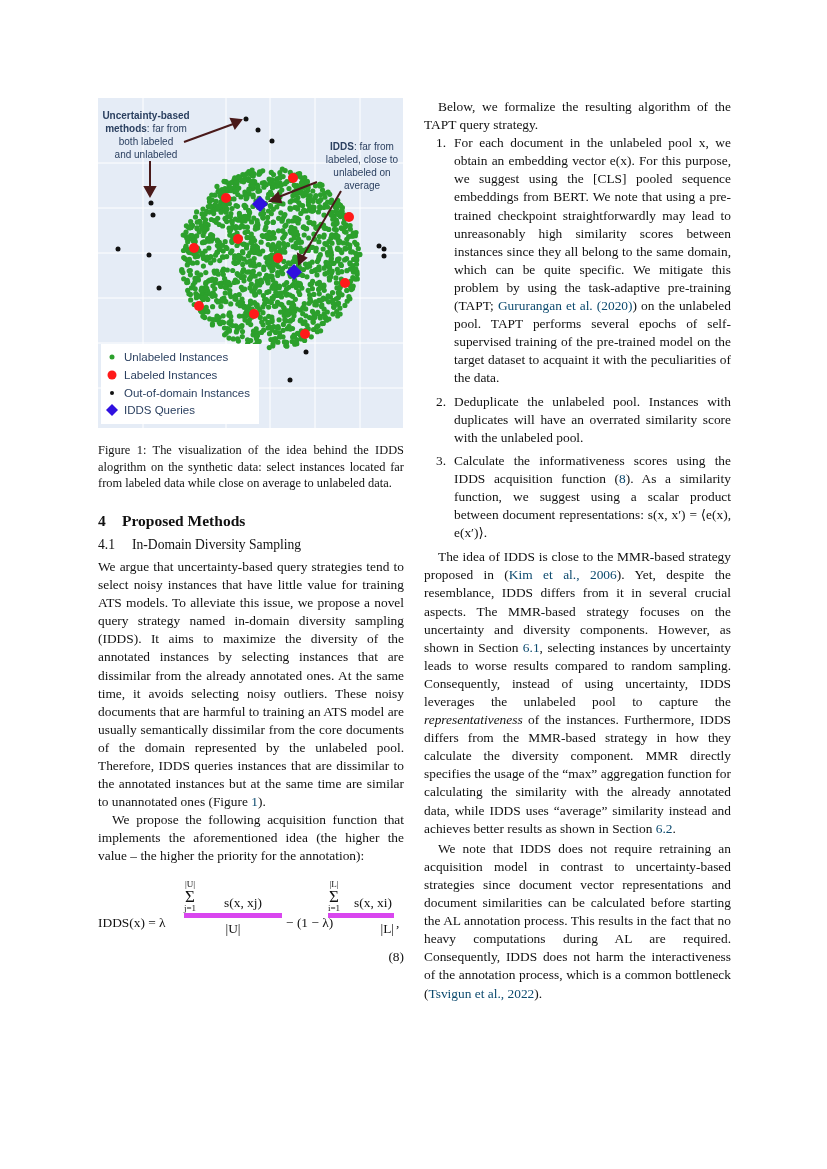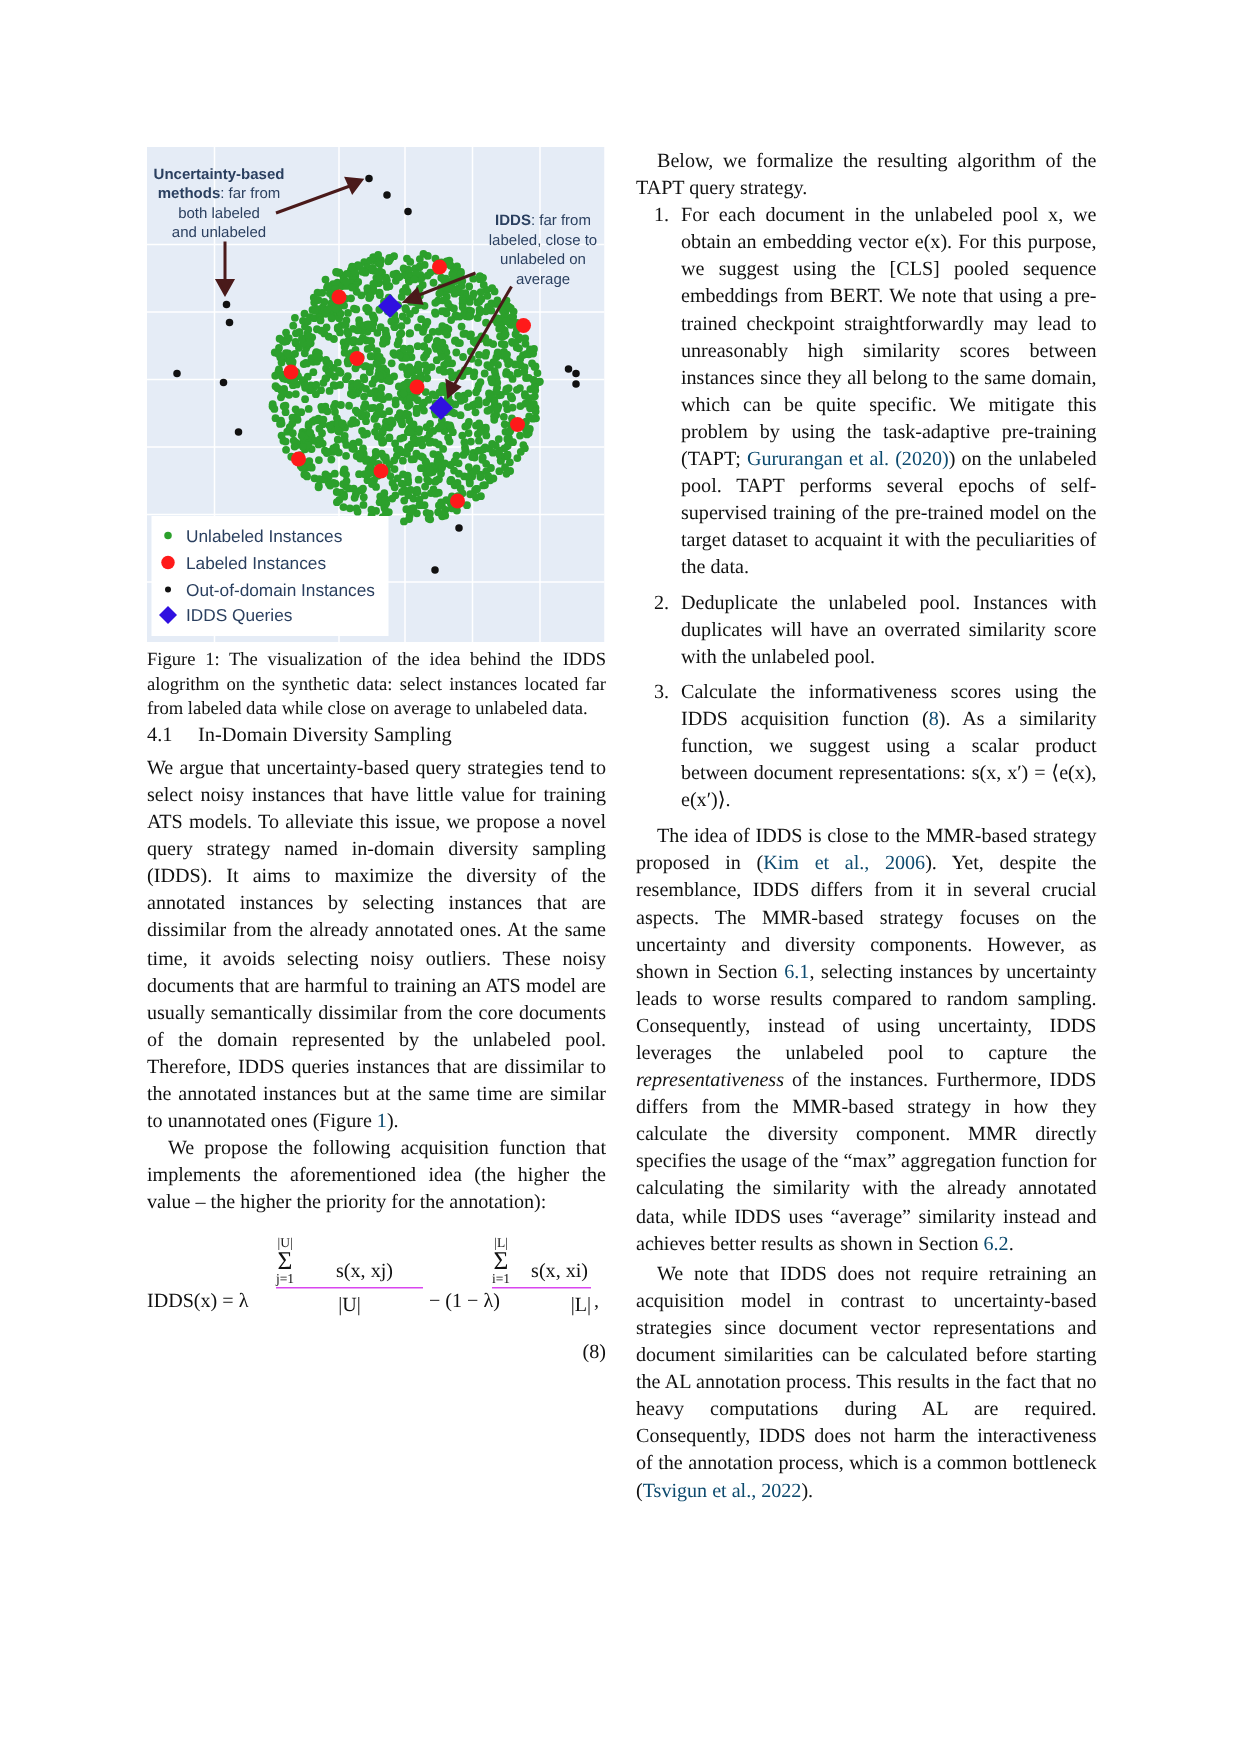--- a/index.html
+++ b/index.html
@@ -6,29 +6,29 @@
   body { width: 827px; height: 1169px; position: relative; overflow: hidden;
          font-family: "Liberation Serif", "DejaVu Serif", serif; color: #111; }
   .col { position: absolute; top: 98px; width: 306px; font-size: 13.4px; line-height: 18.1px; }
   .col-left { left: 98px; }
   .col-right { left: 424px; width: 307px; }
   p { margin: 0; text-align: justify; hyphens: auto; }
   .indent { text-indent: 14px; }
   .link { color: #0c4a6e; }
   .figure { position: relative; width: 305px; height: 330px; }
   .figure svg { display: block; }
-  .caption { margin-top: 3px; font-size: 12.4px; line-height: 16.6px; text-align: justify; }
+  .caption { margin-top: 14px; font-size: 12.4px; line-height: 16.6px; text-align: justify; }
   .sec-h { font-weight: bold; font-size: 15.5px; margin: 20px 0 6px 0; }
   .sec-h .num { display: inline-block; width: 24px; }
   .subsec-h { font-weight: normal; font-size: 13.6px; margin: 0 0 4px 0; }
   .subsec-h .num { display: inline-block; width: 34px; }
   .eq { position: relative; height: 86px; margin: 14px 0 2px 0; font-size: 13.4px; }
   .eq .lhs { position: absolute; left: 0; top: 34px; }
   .eq .frac { position: absolute; text-align: center; }
-  .eq .frac .numr { display: block; border-bottom: 1px solid #d946ef; padding: 0 2px 1px 2px; }
+  .eq .frac .numr { display: block; border-bottom: 5px solid #d946ef; padding: 0 2px 1px 2px; }
   .eq .frac .den { display: block; padding-top: 2px; }
   .eq .sum { position: absolute; font-size: 9px; text-align: center; line-height: 9px; }
   .eq .sum .sig { font-size: 17px; line-height: 15px; display:block; }
   .eq .mid { position: absolute; top: 34px; }
   .eq .tag { position: absolute; right: 0; top: 68px; }
   ol.steps { margin: 0; padding: 0; list-style: none; }
   ol.steps li { position: relative; padding-left: 30px; margin-bottom: 5px; text-align: justify; }
   ol.steps li .n { position: absolute; left: 12px; top: 0; }
 </style>
 </head>
@@ -1514,20 +1514,23 @@
         <circle cx="14" cy="295" r="2" fill="#111"></circle>
         <text x="26" y="299">Out-of-domain Instances</text>
         <polygon points="14,306 20,312 14,318 8,312" fill="#3010e0"></polygon>
         <text x="26" y="316">IDDS Queries</text>
       </g>
     </svg>
   </div>
 
   <p class="caption">Figure 1: The visualization of the idea behind the IDDS alogrithm on the synthetic data: select instances located far from labeled data while close on average to unlabeled data.</p>
 
+  <div class="sec-h">
+    <span class="num">4</span><span>Proposed Methods</span>
+  </div>
   <div class="subsec-h">
     <span class="num">4.1</span><span>In-Domain Diversity Sampling</span>
   </div>
 
   <p><span>We argue that uncertainty-based query strategies tend to select noisy instances that have little value for training ATS models. To alleviate this issue, we propose a novel query strategy named in-domain diversity sampling (IDDS). It aims to maximize the diversity of the annotated instances by selecting instances that are dissimilar from the already annotated ones.  At the same time, it avoids selecting noisy outliers. These noisy documents that are harmful to training an ATS model are usually semantically dissimilar from the core documents of the domain represented by the unlabeled pool. Therefore, IDDS queries instances that are dissimilar to the annotated instances but at the same time are similar to unannotated ones (Figure </span><a class="link">1</a><span>).</span></p>
   <p class="indent">We propose the following acquisition function that implements the aforementioned idea (the higher the value – the higher the priority for the annotation):</p>
 
   <div class="eq">
     <span class="lhs">IDDS(x) = λ</span>
     <span class="sum" style="left:86px; top:0px;"><span>|U|</span><span class="sig">Σ</span><span>j=1</span></span>

